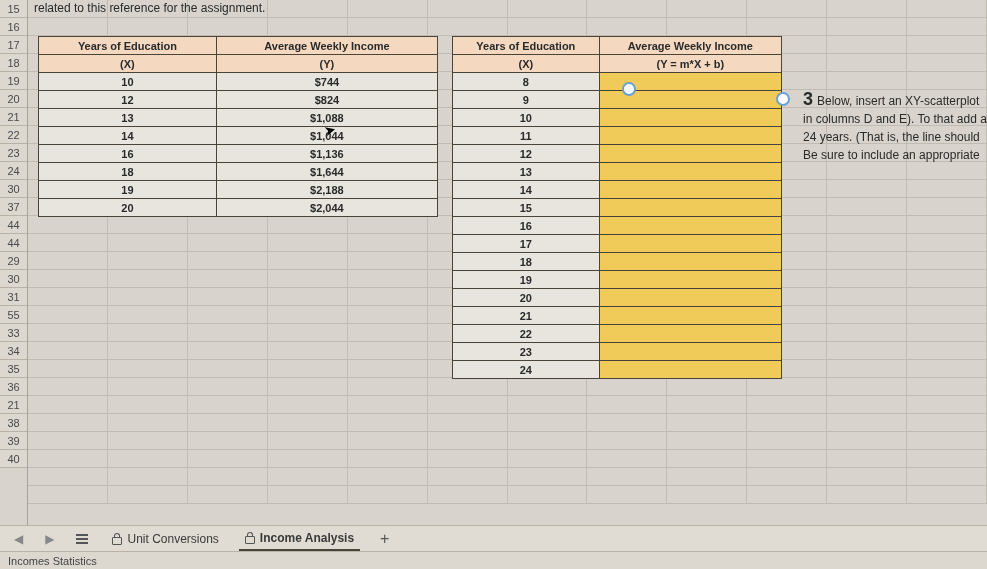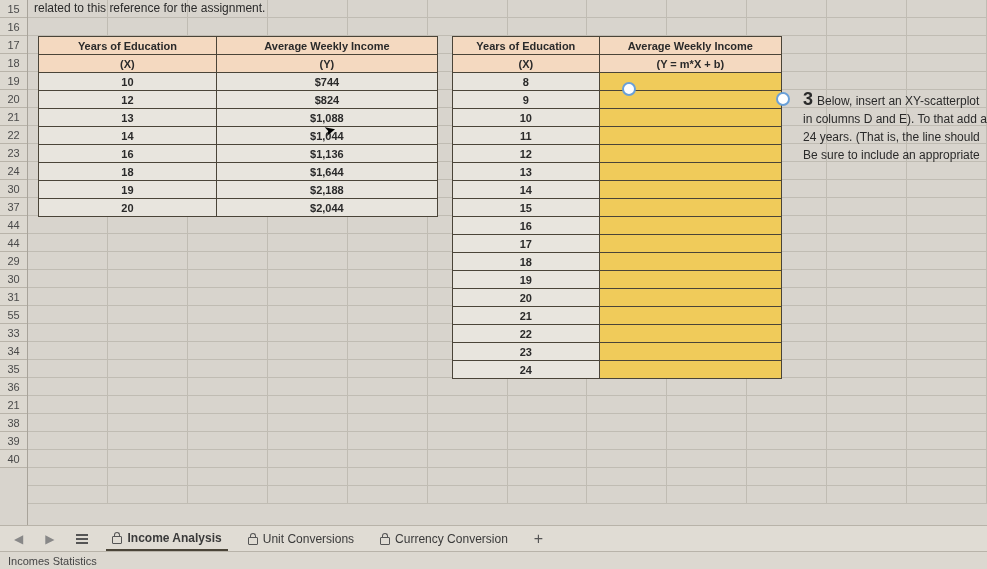--- a/index.html
+++ b/index.html
@@ -834,30 +834,26 @@
 </div>
 
 <div class="tabs-bar">
   <span class="nav-arrow">◀</span>
   <span class="nav-arrow">▶</span>
   <span class="hamburger">
       <span></span>
       <span></span>
       <span></span>
     </span>
+  <div class="tab">
+    <span class="lock-icon"></span>
+    <span>Unit Conversions</span>
+  </div>
   <div class="tab active">
     <span class="lock-icon"></span>
     <span>Income Analysis</span>
   </div>
-  <div class="tab">
-    <span class="lock-icon"></span>
-    <span>Unit Conversions</span>
-  </div>
-  <div class="tab">
-    <span class="lock-icon"></span>
-    <span>Currency Conversion</span>
-  </div>
   <span class="plus-tab">+</span>
 </div>
 
 <div class="status-bar">
   <span>Incomes Statistics</span>
 </div>
 
 </body></html>

